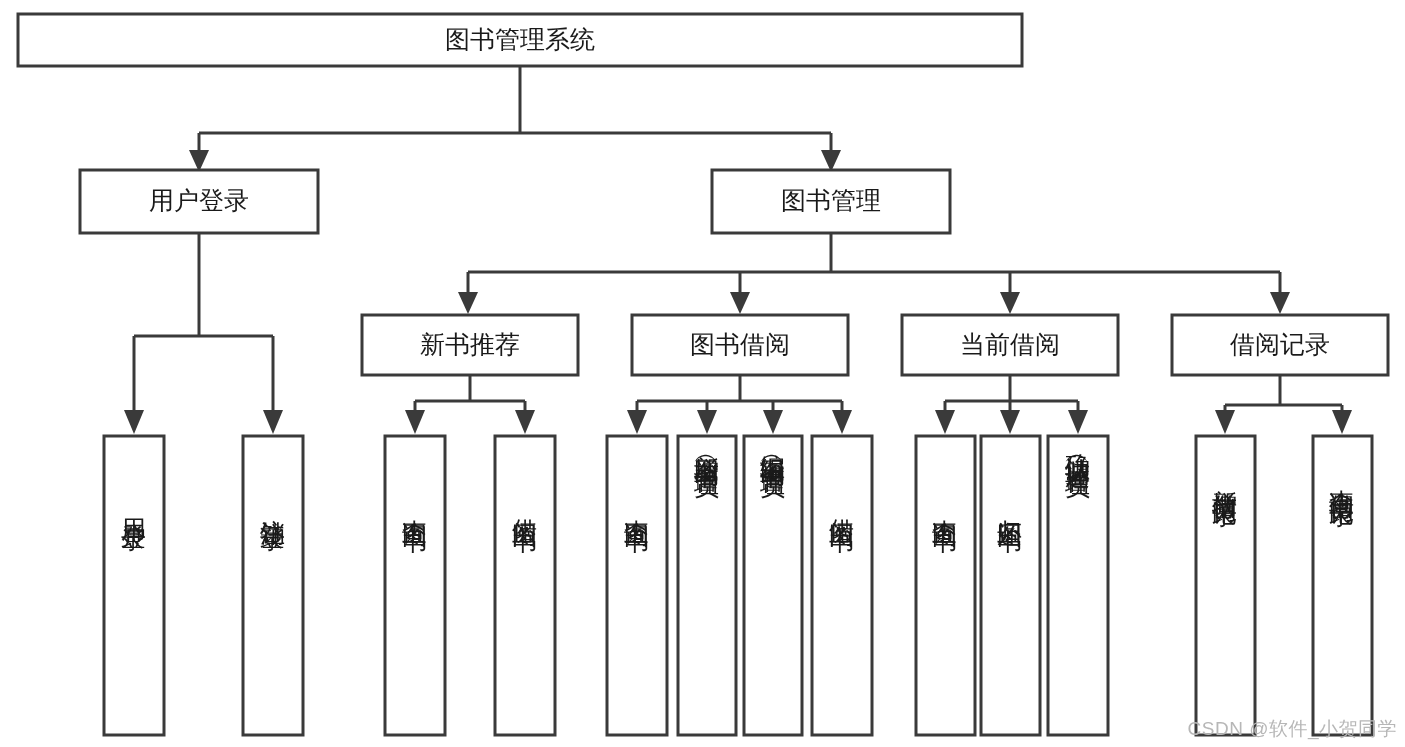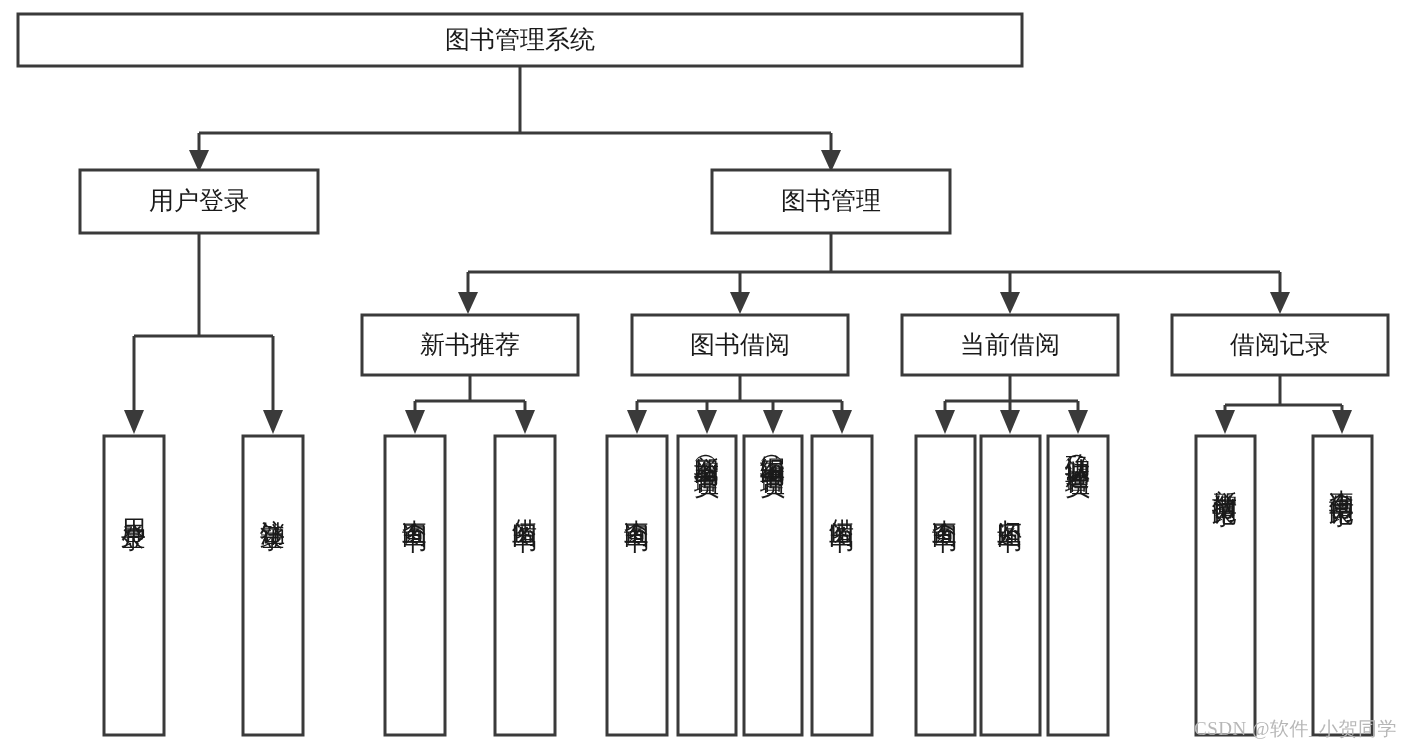--- a/index.html
+++ b/index.html
@@ -59,21 +59,21 @@
     fill: #1a1a1a;
     writing-mode: vertical-rl;
     text-orientation: upright;
     letter-spacing: 3px;
     white-space: pre;
   }
   .watermark {
     position: absolute;
     right: 8px;
     bottom: 5px;
-    font-family: Liberation Serif, serif;
+    font-family: Liberation Sans, sans-serif;
     font-size: 19px;
     color: #b7b7b7;
     letter-spacing: 0.5px;
     user-select: none;
     pointer-events: none;
   }
 </style>
 </head>
 <body>
 

